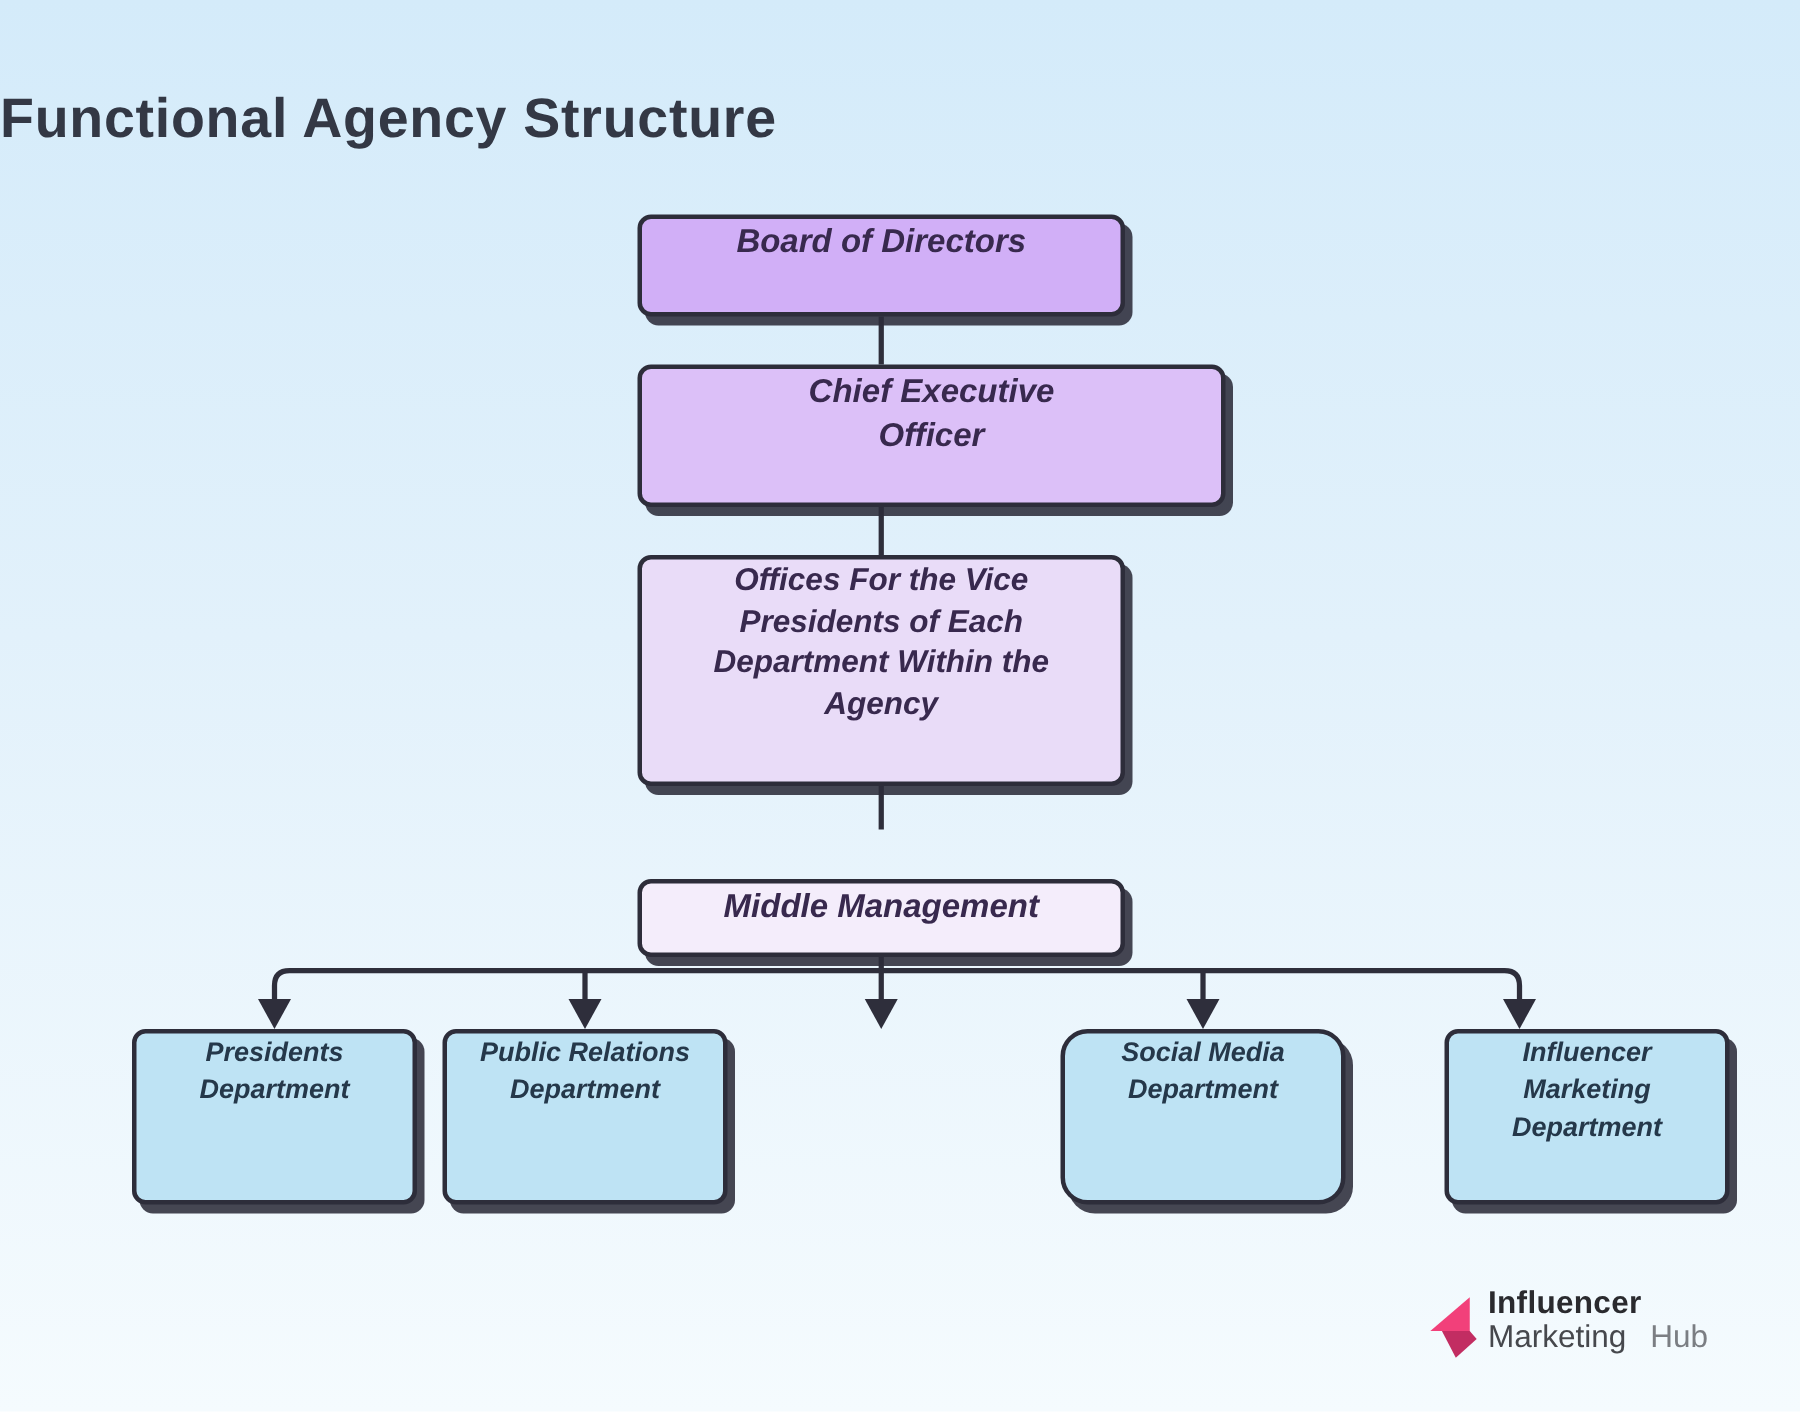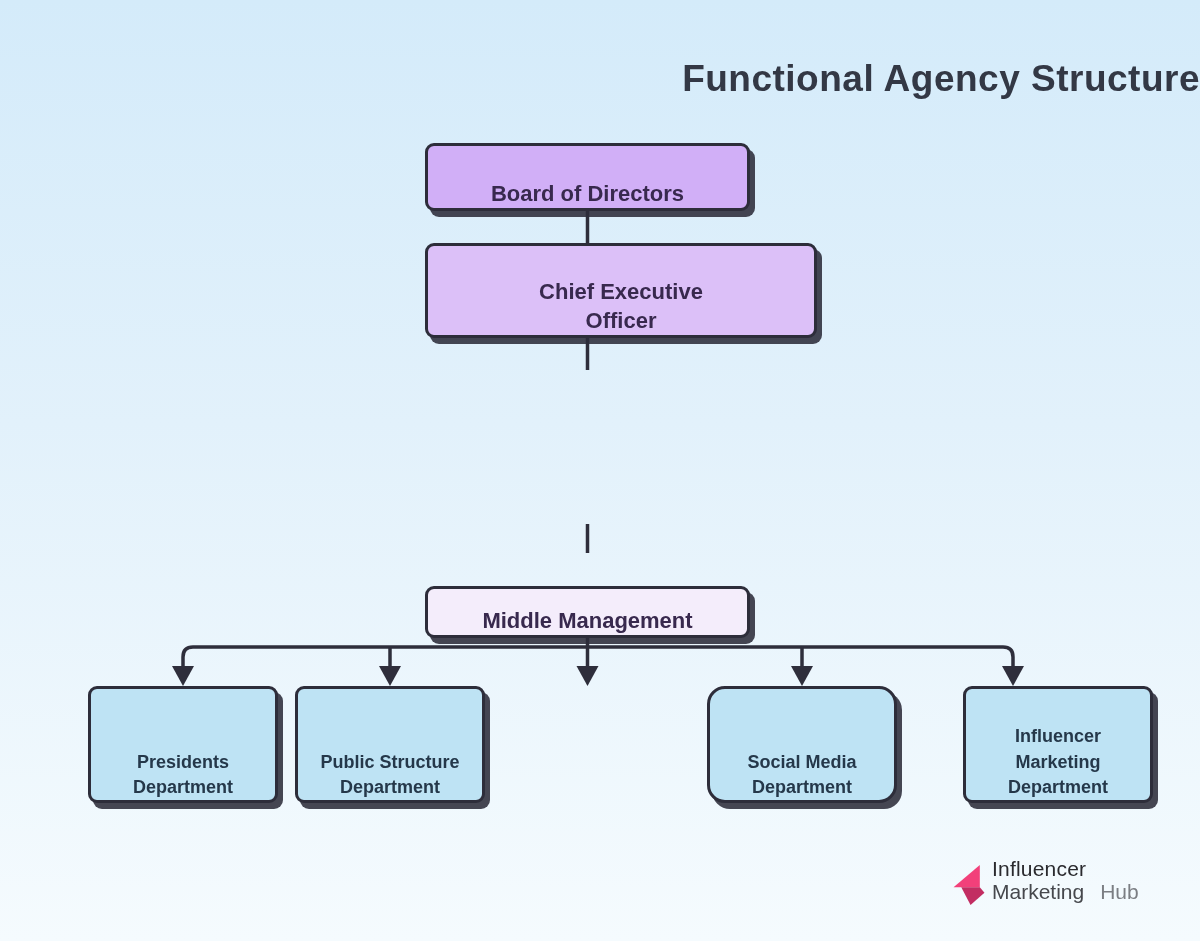--- a/index.html
+++ b/index.html
@@ -6,28 +6,28 @@
   body{
     width:1200px;height:941px;overflow:hidden;
     font-family:"Liberation Sans","DejaVu Sans",sans-serif;
   }
   .canvas{
     position:relative;width:1200px;height:941px;
     background:linear-gradient(180deg,#d4ebfa 0%,#e2f1fb 45%,#f5fbfe 100%);
   }
   .page-title{
     position:absolute;left:0;top:58px;width:1200px;
-    text-align:right;font-size:37px;font-weight:700;color:#333845;
+    text-align:left;font-size:37px;font-weight:700;color:#333845;
     letter-spacing:.5px;
   }
   .node{
-    position:absolute;display:flex;align-items:flex-end;justify-content:center;
+    position:absolute;display:flex;align-items:flex-start;justify-content:center;
     border:3px solid #2d2d3a;border-radius:9px;
     box-shadow:5px 6px 0 rgba(44,44,58,.88);
-    box-sizing:border-box;text-align:center;
+    box-sizing:border-box;text-align:center;font-style:italic;
   }
   .chain-node{color:#38294e;font-weight:700;font-size:22px;line-height:1.32;}
   .chain-0{left:425px;top:143px;width:325px;height:68px;background:#d1aff7;}
   .chain-1{left:425px;top:243px;width:392px;height:95px;background:#dcc0f8;}
   .chain-2{left:425px;top:370px;width:325px;height:154px;background:#e9dcf8;font-size:21px;}
   .chain-3{left:425px;top:586px;width:325px;height:52px;background:#f4edfb;}
   .chain-1 .lbl{max-width:225px;}
   .chain-2 .lbl{max-width:252px;}
   .dept-node{
     top:686px;width:190px;height:117px;background:#bee3f4;
@@ -40,21 +40,21 @@
   .dept-4{left:918px;margin-left:45px;}
   .dept-2 .lbl,.dept-4 .lbl{max-width:140px;}
   .dept-1 .lbl{max-width:170px;}
   .lbl{display:inline-block;padding:0 6px;}
   .connectors{position:absolute;left:0;top:0;pointer-events:none;}
   .logo{
     position:absolute;left:952px;top:858px;display:flex;align-items:flex-start;
   }
   .logo-icon{width:34px;height:46px;margin-top:4px;}
   .logo-text{margin-left:6px;line-height:1.08;font-size:21px;}
-  .logo-line1{font-weight:400;color:#2a2a2e;letter-spacing:.2px;}
+  .logo-line1{font-weight:700;color:#2a2a2e;letter-spacing:.2px;}
   .logo-line2{font-weight:400;}
   .logo-marketing{color:#46484d;}
   .logo-hub{color:#7b7e83;margin-left:16px;}
 </style>
 </head>
 <body>
 
 <div class="canvas">
 
   <div class="page-title">Functional Agency Structure</div>
@@ -77,29 +77,32 @@
       <polygon points="1002,666 1024,666 1013,686"></polygon>
     </g>
   </svg>
 
   <div class="node chain-node chain-0">
     <span class="lbl">Board of Directors</span>
   </div>
   <div class="node chain-node chain-1">
     <span class="lbl">Chief Executive Officer</span>
   </div>
+  <div class="node chain-node chain-2">
+    <span class="lbl">Offices For the Vice Presidents of Each Department Within the Agency</span>
+  </div>
   <div class="node chain-node chain-3">
     <span class="lbl">Middle Management</span>
   </div>
 
   <div class="node dept-node dept-0">
     <span class="lbl">Presidents Department</span>
   </div>
   <div class="node dept-node dept-1">
-    <span class="lbl">Public Structure Department</span>
+    <span class="lbl">Public Relations Department</span>
   </div>
   <div class="node dept-node dept-3">
     <span class="lbl">Social Media Department</span>
   </div>
   <div class="node dept-node dept-4">
     <span class="lbl">Influencer Marketing Department</span>
   </div>
 
   <div class="logo">
     <svg class="logo-icon" viewBox="0 0 44 56">

